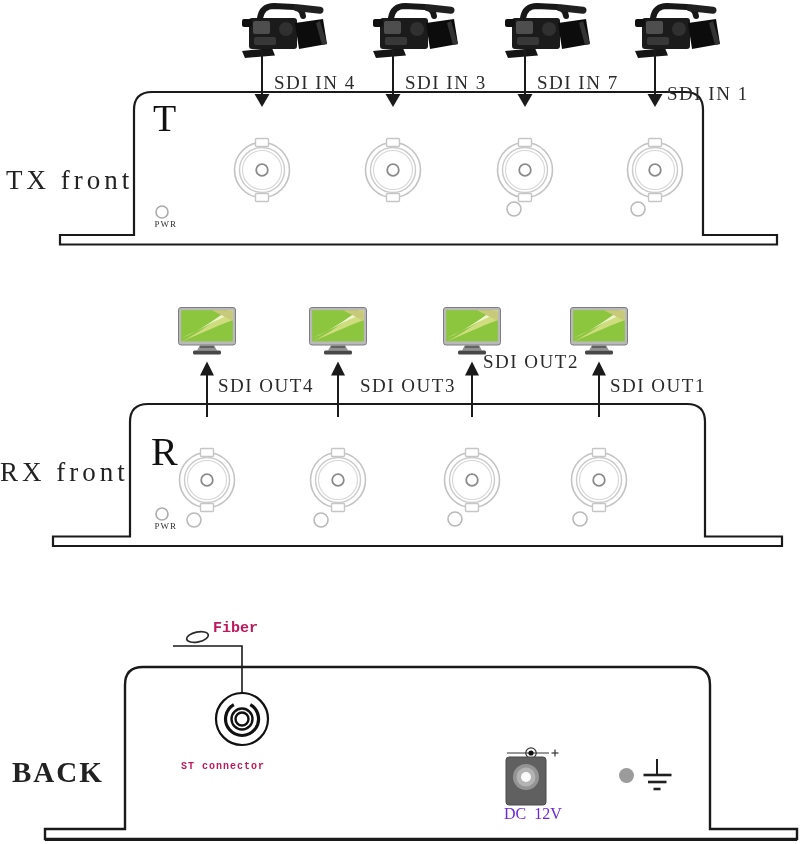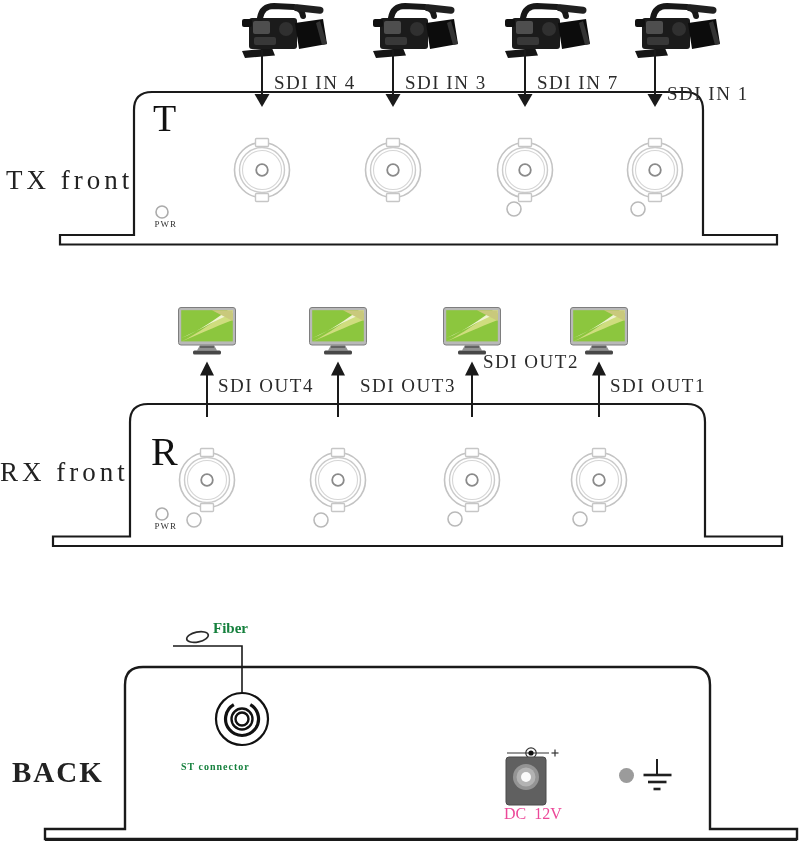--- a/index.html
+++ b/index.html
@@ -6,24 +6,24 @@
   .canvas{
     position:relative;width:800px;height:844px;background:#ffffff;overflow:hidden;
     font-family:"Liberation Serif","DejaVu Serif",serif;color:#1f1f1f;
   }
   .canvas svg.art{position:absolute;left:0;top:0;}
   .lbl{position:absolute;white-space:nowrap;line-height:1.05;}
   .section-lbl{font-size:27px;letter-spacing:4px;color:#222;}
   .panel-letter{font-size:38px;color:#111;}
   .port-lbl{font-size:19px;letter-spacing:1.5px;color:#2a2a2a;}
   .pwr-lbl{font-size:9px;letter-spacing:1px;color:#333;width:30px;text-align:right;}
-  .mono-bold{font-family:Liberation Serif, serif;font-weight:bold;color:#15803d;}
+  .mono-bold{font-family:Liberation Mono, monospace;font-weight:bold;color:#be185d;}
   .fiber-lbl{font-size:15px;}
   .st-lbl{font-size:10px;letter-spacing:1px;}
-  .dc-lbl{font-size:16px;color:#ec4899;word-spacing:4px;}
+  .dc-lbl{font-size:16px;color:#6d28d9;word-spacing:4px;}
   .back-lbl{font-size:29px;letter-spacing:2px;font-weight:bold;}
 </style>
 </head>
 <body>
 
 <div class="canvas">
 
   <svg class="art" width="800" height="844" viewBox="0 0 800 844">
     <defs>
 

